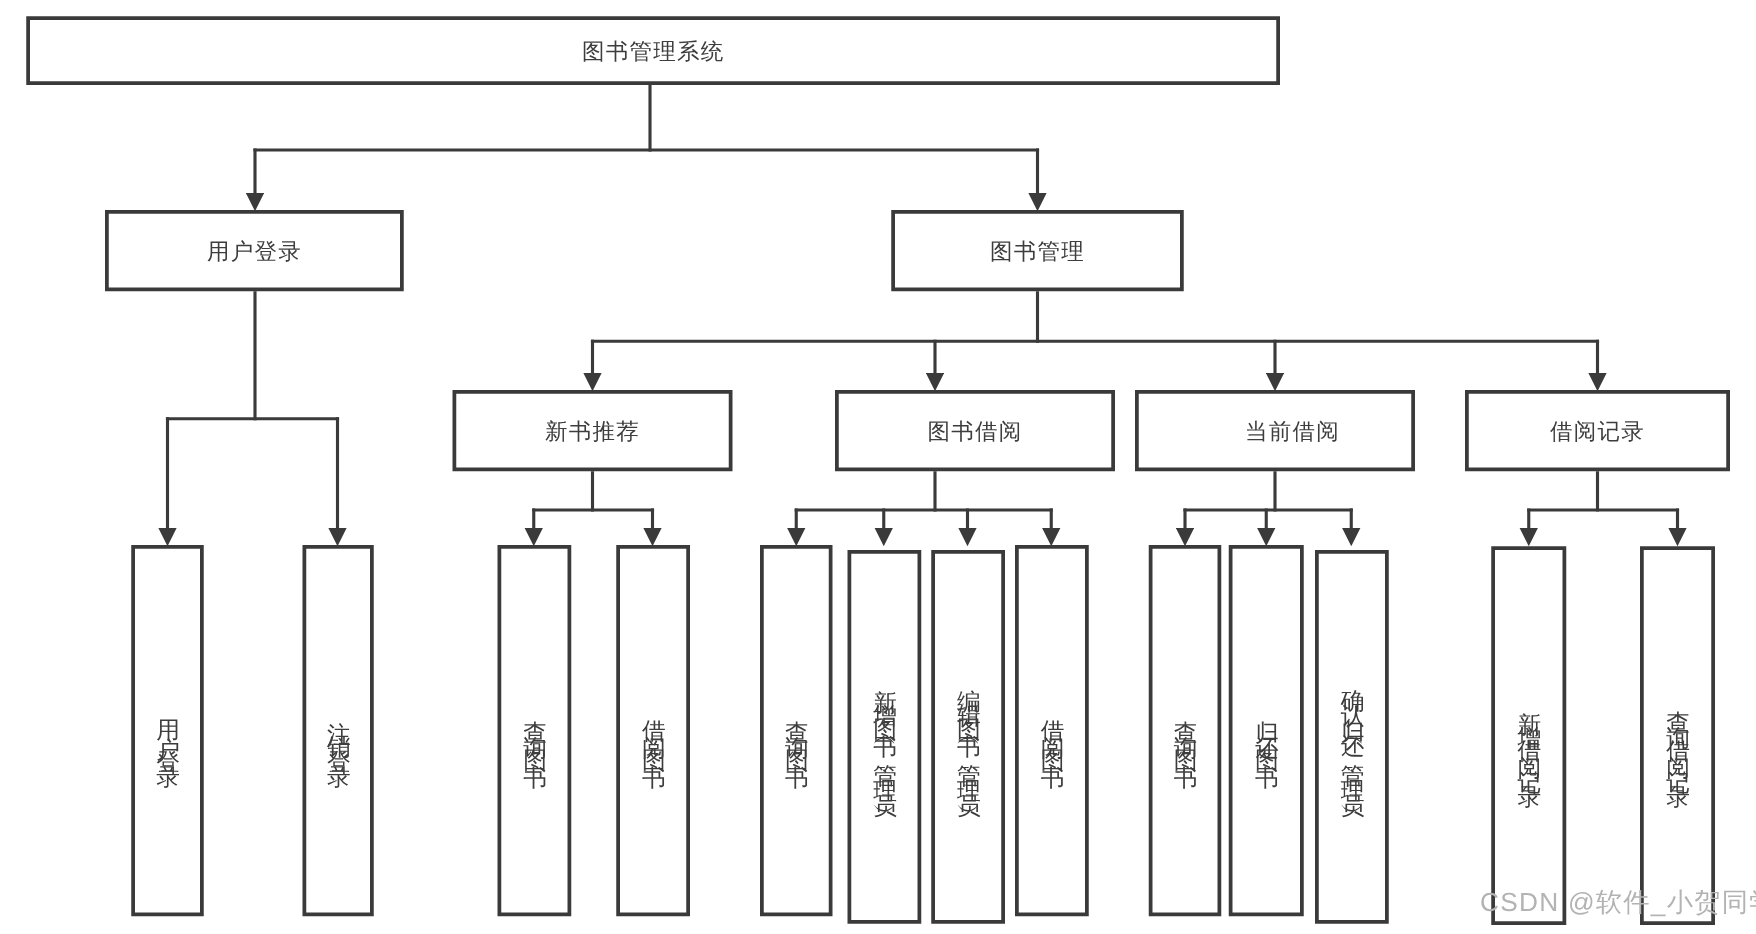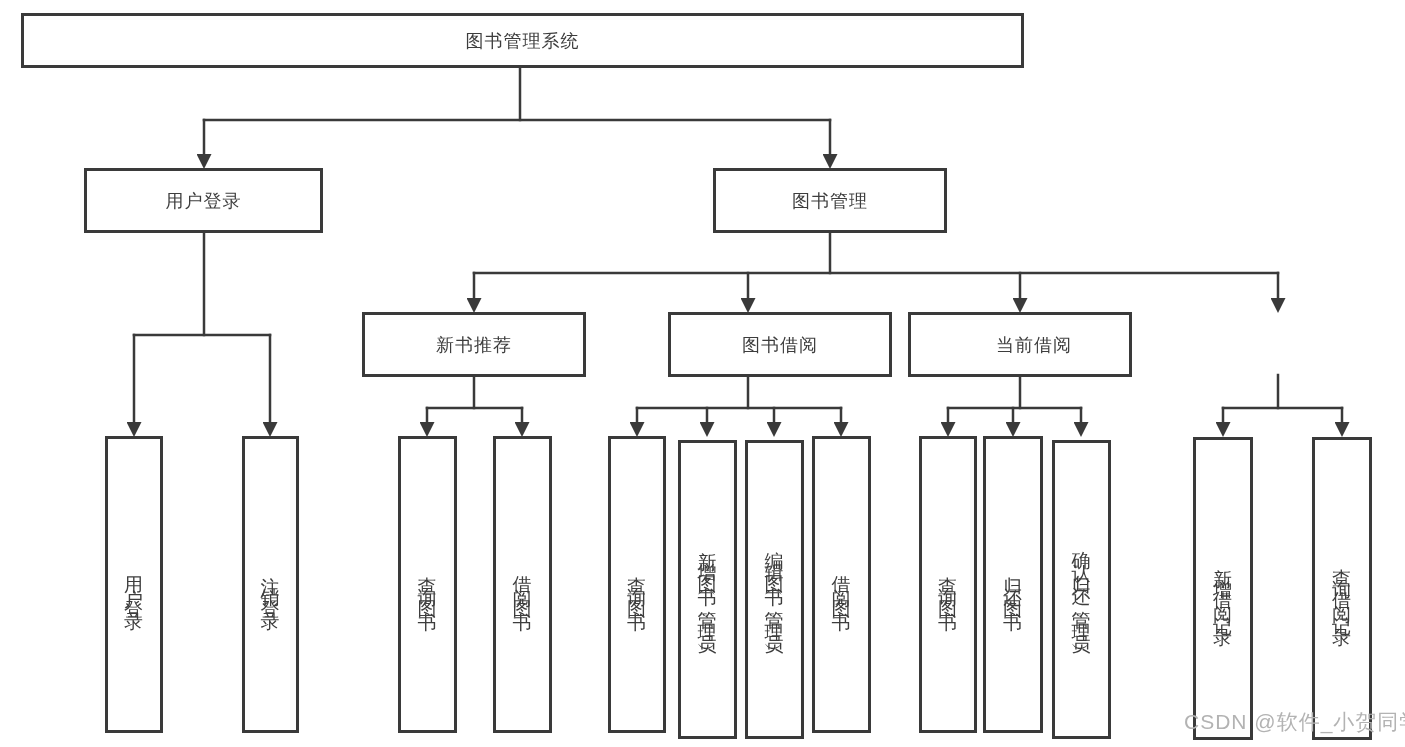--- a/index.html
+++ b/index.html
@@ -91,20 +91,23 @@
 
   <div class="box hbox" style="left:362px;top:312px;width:224px;height:65px;">
     <span>新书推荐</span>
   </div>
   <div class="box hbox" style="left:636px;top:312px;width:224px;height:65px;margin-left:32px;">
     <span>图书借阅</span>
   </div>
   <div class="box hbox" style="left:908px;top:312px;width:224px;height:65px;padding-left:28px;">
     <span>当前借阅</span>
   </div>
+  <div class="box hbox" style="left:1172px;top:312px;width:212px;height:65px;">
+    <span>借阅记录</span>
+  </div>
 
   <div class="box vbox" style="left:105px;top:436px;width:58px;height:297px;">
     <span>用户登录</span>
   </div>
   <div class="box vbox" style="left:242px;top:436px;width:57px;height:297px;">
     <span>注销登录</span>
   </div>
 
   <div class="box vbox" style="left:398px;top:436px;width:59px;height:297px;">
     <span>查询图书</span>

